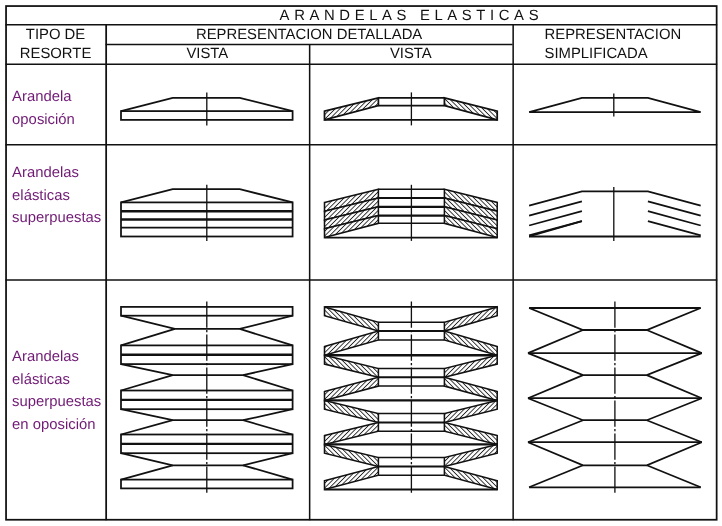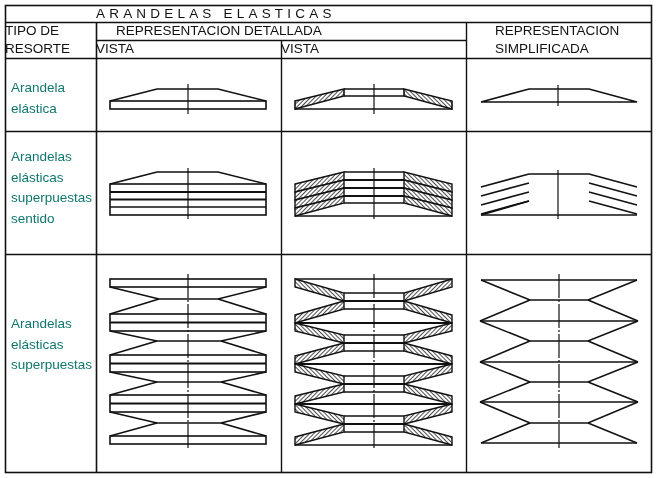--- a/index.html
+++ b/index.html
@@ -1,21 +1,21 @@
 <!DOCTYPE html>
 <html><head>
 <meta charset="utf-8">
 <style>
   html, body { margin: 0; padding: 0; background: #ffffff; }
   body { width: 656px; height: 478px; position: relative; overflow: hidden; font-family: "Liberation Sans", sans-serif; color: #111; }
   .sheet { position: absolute; left: 0; top: 0; width: 656px; height: 478px; }
   .txt { position: absolute; font-size: 13.5px; line-height: 16px; color: #111; white-space: nowrap; }
   .title { letter-spacing: 4.2px; }
-  .center { text-align: left; }
-  .rowlabel { position: absolute; font-size: 13.5px; line-height: 20.5px; color: #0f766e; }
+  .center { text-align: center; }
+  .rowlabel { position: absolute; font-size: 13.5px; line-height: 20.5px; color: #701a75; }
   svg { position: absolute; left: 0; top: 0; }
 </style>
 </head>
 <body>
 
 <div class="sheet">
 
   <svg width="656" height="478" viewBox="0 0 656 478">
     <defs>
       <pattern id="hatch" patternUnits="userSpaceOnUse" width="3" height="3" patternTransform="rotate(45)">
@@ -198,37 +198,37 @@
       <line x1="481" y1="443" x2="637" y2="443"></line>
       <line x1="559" y1="274" x2="559" y2="449" stroke-width="1.2" stroke-dasharray="24,2,2,2"></line>
     </g>
   </svg>
 
   <div class="txt title center" style="left:96px; top:6px; width:556px;">ARANDELAS ELASTICAS</div>
 
   <div class="txt center" style="left:5px; top:41px; width:91px;">RESORTE</div>
   <div class="txt center" style="left:5px; top:23px; width:91px;">TIPO DE</div>
 
-  <div class="txt center" style="left:96px; top:23px; width:370px;padding-left:20px;">REPRESENTACION DETALLADA</div>
+  <div class="txt center" style="left:96px; top:23px; width:370px;">REPRESENTACION DETALLADA</div>
   <div class="txt center" style="left:96px; top:41px; width:185px;">VISTA</div>
   <div class="txt center" style="left:281px; top:41px; width:185px;">VISTA</div>
 
   <div class="txt" style="left:495px; top:41px;">SIMPLIFICADA</div>
   <div class="txt" style="left:495px; top:23px;">REPRESENTACION</div>
 
   <div class="rowlabel" style="left:11px; top:78px;">
     <div>Arandela</div>
-    <div>elástica</div>
+    <div>oposición</div>
   </div>
 
   <div class="rowlabel" style="left:11px; top:147px;">
     <div>Arandelas</div>
     <div>elásticas</div>
     <div>superpuestas</div>
-    <div>sentido</div>
   </div>
 
   <div class="rowlabel" style="left:11px; top:314px;">
     <div>Arandelas</div>
     <div>elásticas</div>
     <div>superpuestas</div>
+    <div>en oposición</div>
   </div>
 </div>
 
 </body></html>

